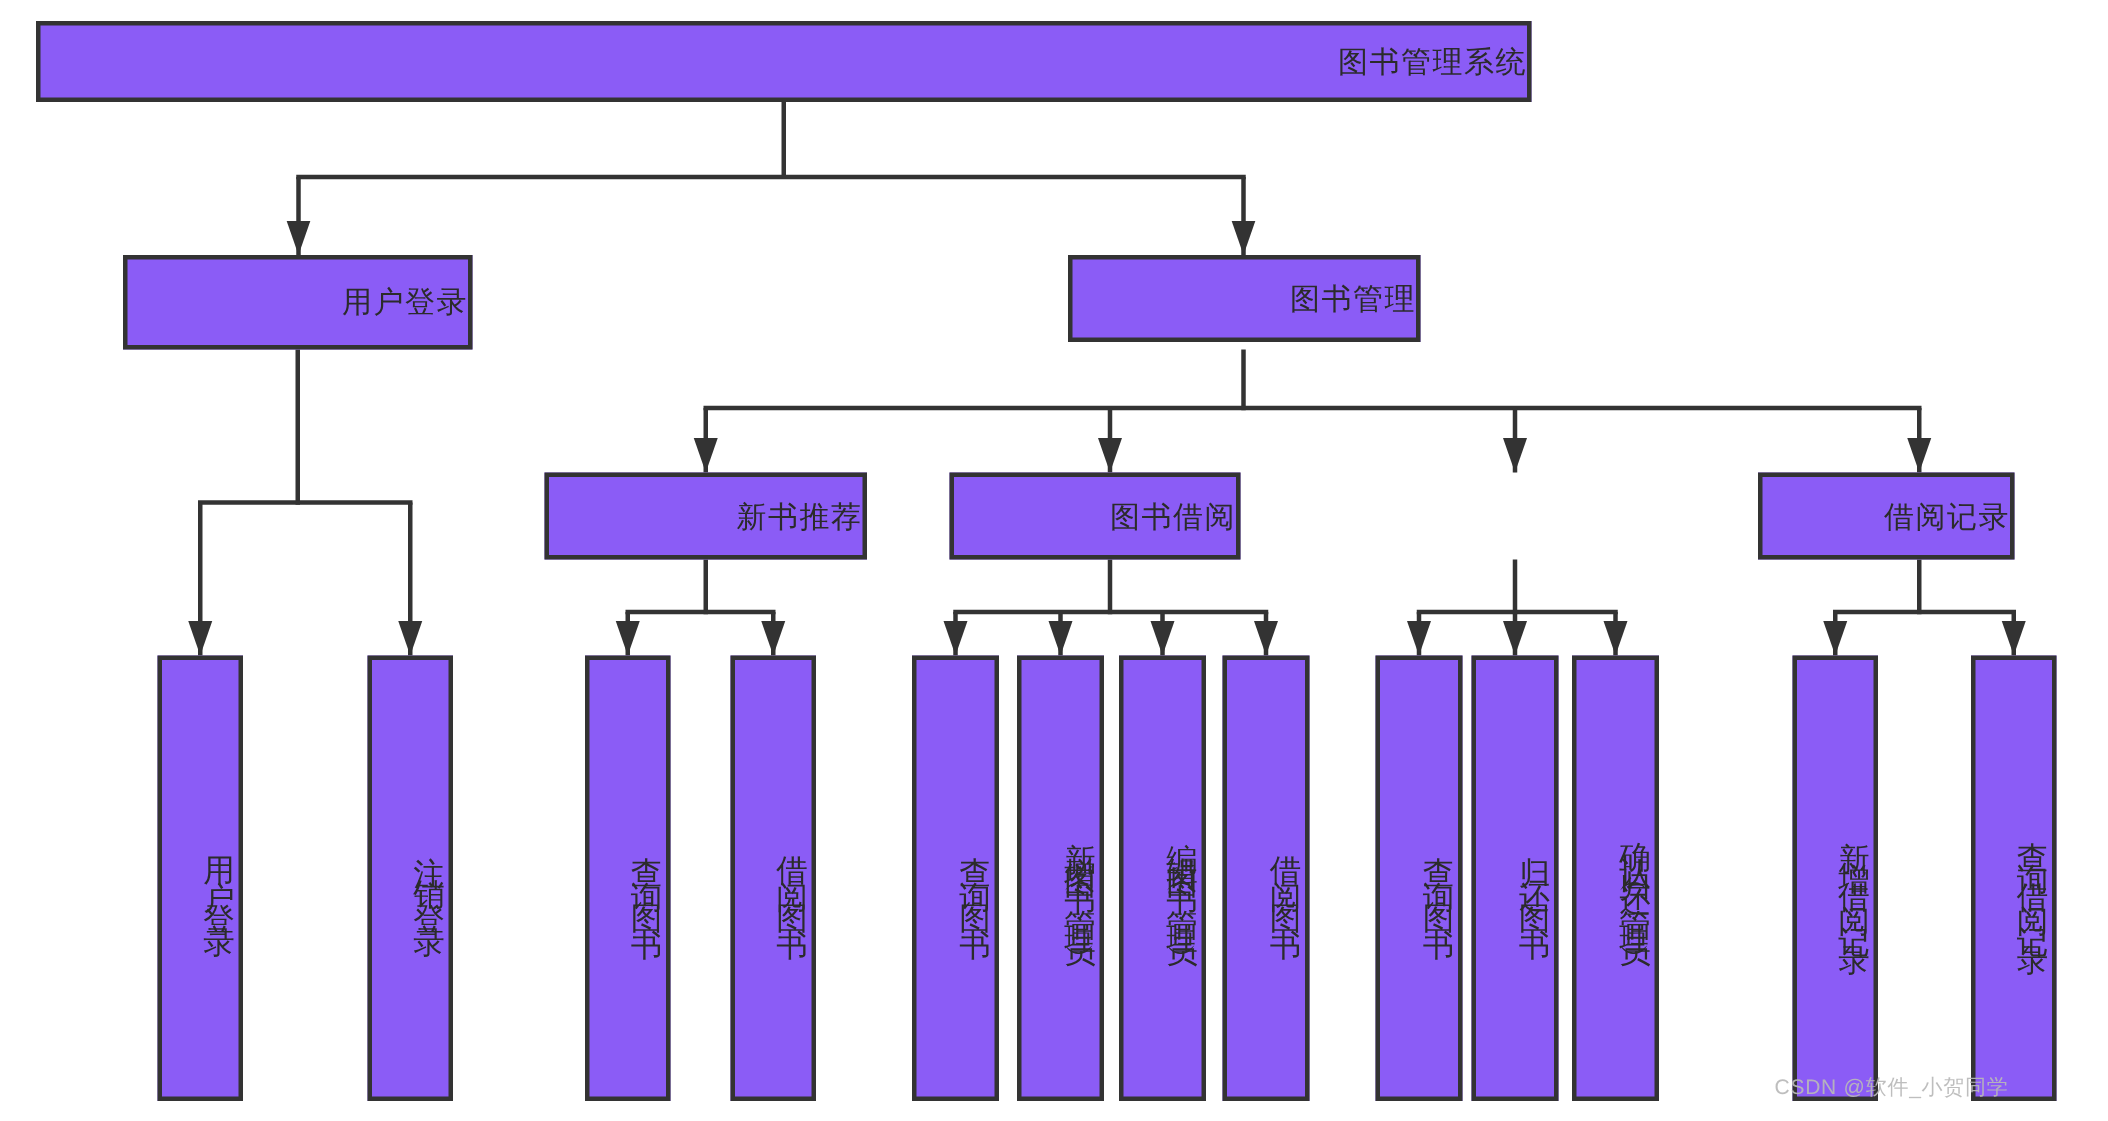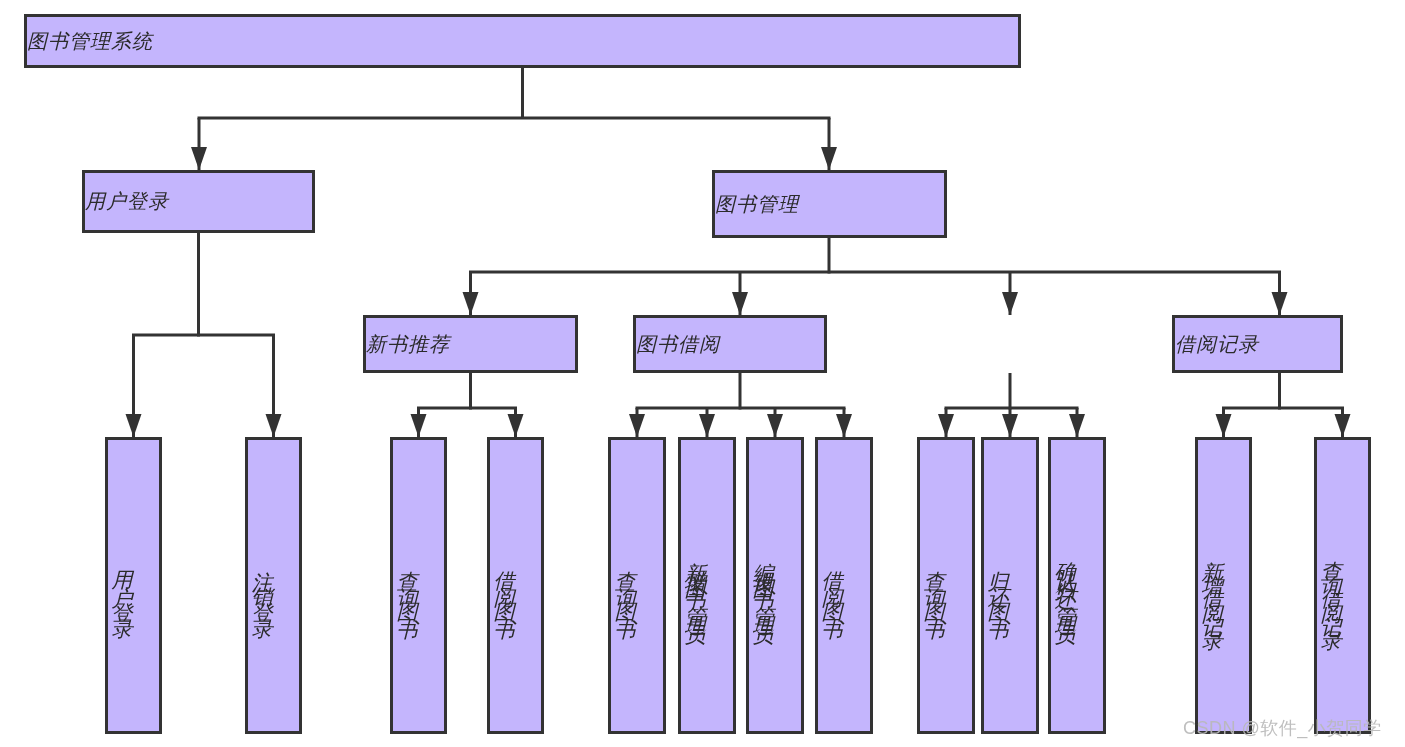--- a/index.html
+++ b/index.html
@@ -7,48 +7,47 @@
     position:relative;
     width:1405px;height:747px;
     background:#ffffff;
     font-family:"Liberation Sans","DejaVu Sans",sans-serif;
     overflow:hidden;
   }
   #connectors{position:absolute;left:0;top:0;z-index:1;}
   .box{
     position:absolute;
     box-sizing:border-box;
-    background:#c4b5fd;
+    background:#8b5cf6;
     border:3px solid #333333;
     display:flex;
     align-items:center;
-    justify-content:flex-start;
+    justify-content:flex-end;
     z-index:2;
     color:#2b2b2b;
-    font-style:italic;
   }
   .h-box .lbl{
     font-size:20px;
     letter-spacing:1px;
     white-space:nowrap;
   }
   .v-box .lbl{
     writing-mode:vertical-rl;
     text-orientation:mixed;
     font-size:21px;
     white-space:nowrap;
   }
   .vs4 .lbl{letter-spacing:16px;}
   .vs6 .lbl{letter-spacing:14px;}
   .vs9 .lbl{letter-spacing:9px;}
   #watermark{
     position:absolute;
     left:1183px;top:716px;
     z-index:5;
-    font-size:18px;
+    font-size:14px;
     color:rgba(185,185,185,0.92);
     letter-spacing:0.5px;
     white-space:nowrap;
   }
 </style>
 </head>
 <body>
 
 <div id="canvas">
 
@@ -102,21 +101,21 @@
     </g>
   </svg>
 
   <div class="box h-box" style="left:24px;top:14px;width:997px;height:54px;">
     <span class="lbl">图书管理系统</span>
   </div>
 
   <div class="box h-box" style="left:82px;top:170px;width:233px;height:63px;">
     <span class="lbl">用户登录</span>
   </div>
-  <div class="box h-box" style="left:712px;top:170px;width:235px;height:68px;">
+  <div class="box h-box" style="left:712px;top:170px;width:235px;height:58px;">
     <span class="lbl">图书管理</span>
   </div>
 
   <div class="box h-box" style="left:363px;top:315px;width:215px;height:58px;">
     <span class="lbl">新书推荐</span>
   </div>
   <div class="box h-box" style="left:633px;top:315px;width:194px;height:58px;">
     <span class="lbl">图书借阅</span>
   </div>
   <div class="box h-box" style="left:1172px;top:315px;width:171px;height:58px;">

